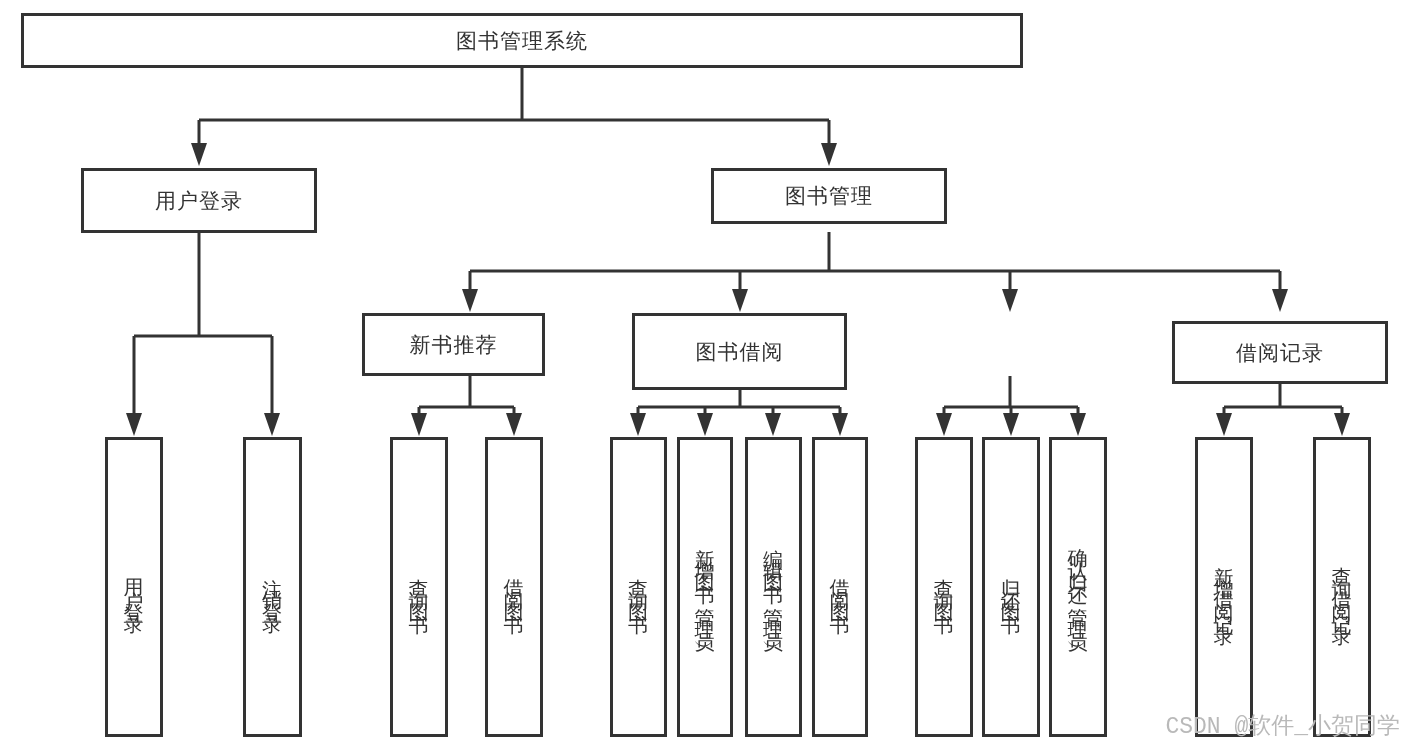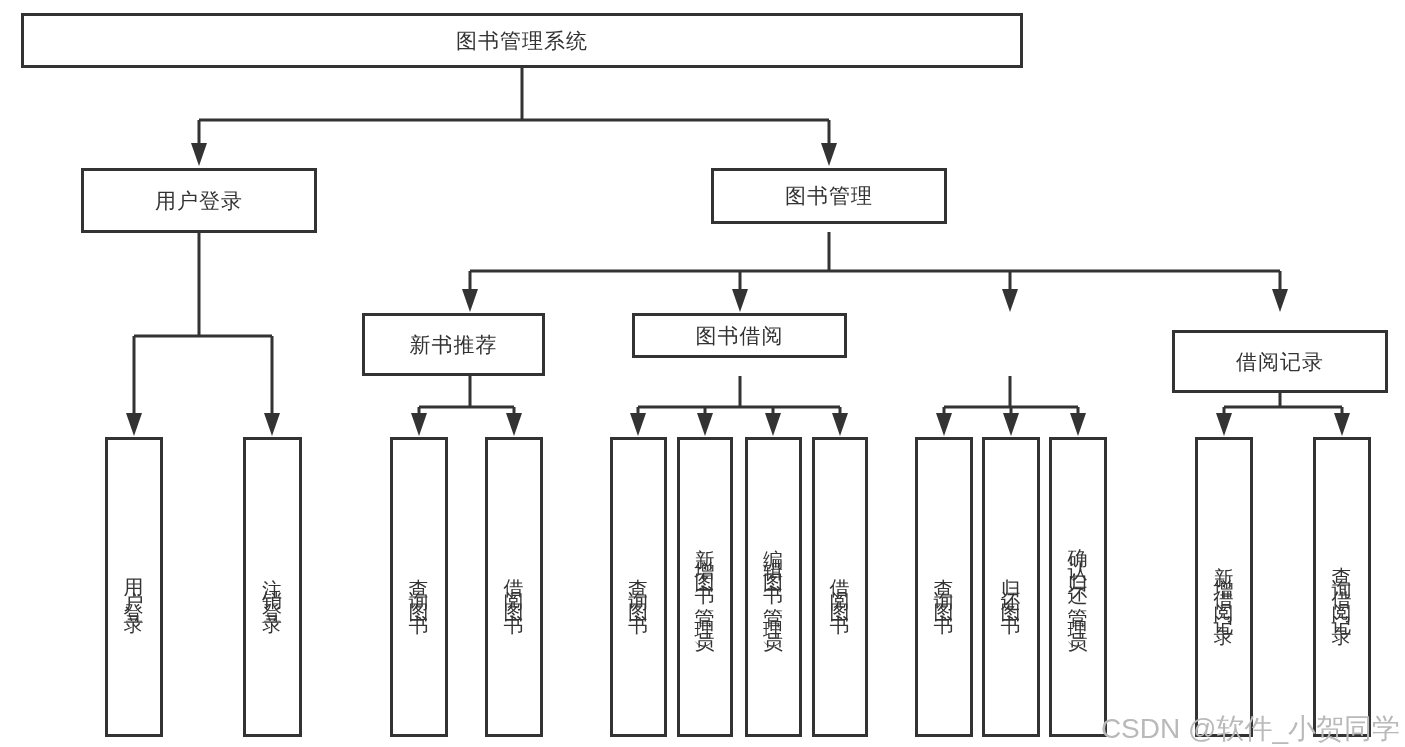--- a/index.html
+++ b/index.html
@@ -37,24 +37,25 @@
   .node.v .lbl{
     writing-mode:vertical-rl;
     font-size:20px;
     letter-spacing:12px;
     line-height:1;
     white-space:nowrap;
   }
   .watermark{
     position:absolute;
     right:5px;top:710px;
-    font-size:28px;
+    font-size:23px;
     color:var(--watermark);
     white-space:nowrap;
     pointer-events:none;
+    font-family:Liberation Mono, monospace;
   }
 </style>
 </head>
 <body>
 
 <div class="canvas">
 
   <svg class="connector-layer" viewBox="0 0 1405 747" xmlns="http://www.w3.org/2000/svg">
     <g stroke="#333333" stroke-width="3" fill="none">
       <path d="M522 68 V120 M199 120 H829 M199 120 V146 M829 120 V146"></path>
@@ -95,24 +96,24 @@
   <div class="node h" style="left:81px;top:168px;width:236px;height:65px">
     <span class="lbl">用户登录</span>
   </div>
   <div class="node h" style="left:711px;top:168px;width:236px;height:56px">
     <span class="lbl">图书管理</span>
   </div>
 
   <div class="node h" style="left:362px;top:313px;width:183px;height:63px">
     <span class="lbl">新书推荐</span>
   </div>
-  <div class="node h" style="left:632px;top:313px;width:215px;height:45px">
+  <div class="node h" style="left:632px;top:313px;width:215px;height:77px">
     <span class="lbl">图书借阅</span>
   </div>
-  <div class="node h" style="left:1172px;top:330px;width:216px;height:63px">
+  <div class="node h" style="left:1172px;top:321px;width:216px;height:63px">
     <span class="lbl">借阅记录</span>
   </div>
 
   <div class="node v" style="left:105px;top:437px;width:58px;height:300px">
     <span class="lbl">用户登录</span>
   </div>
   <div class="node v" style="left:243px;top:437px;width:59px;height:300px">
     <span class="lbl">注销登录</span>
   </div>
 

